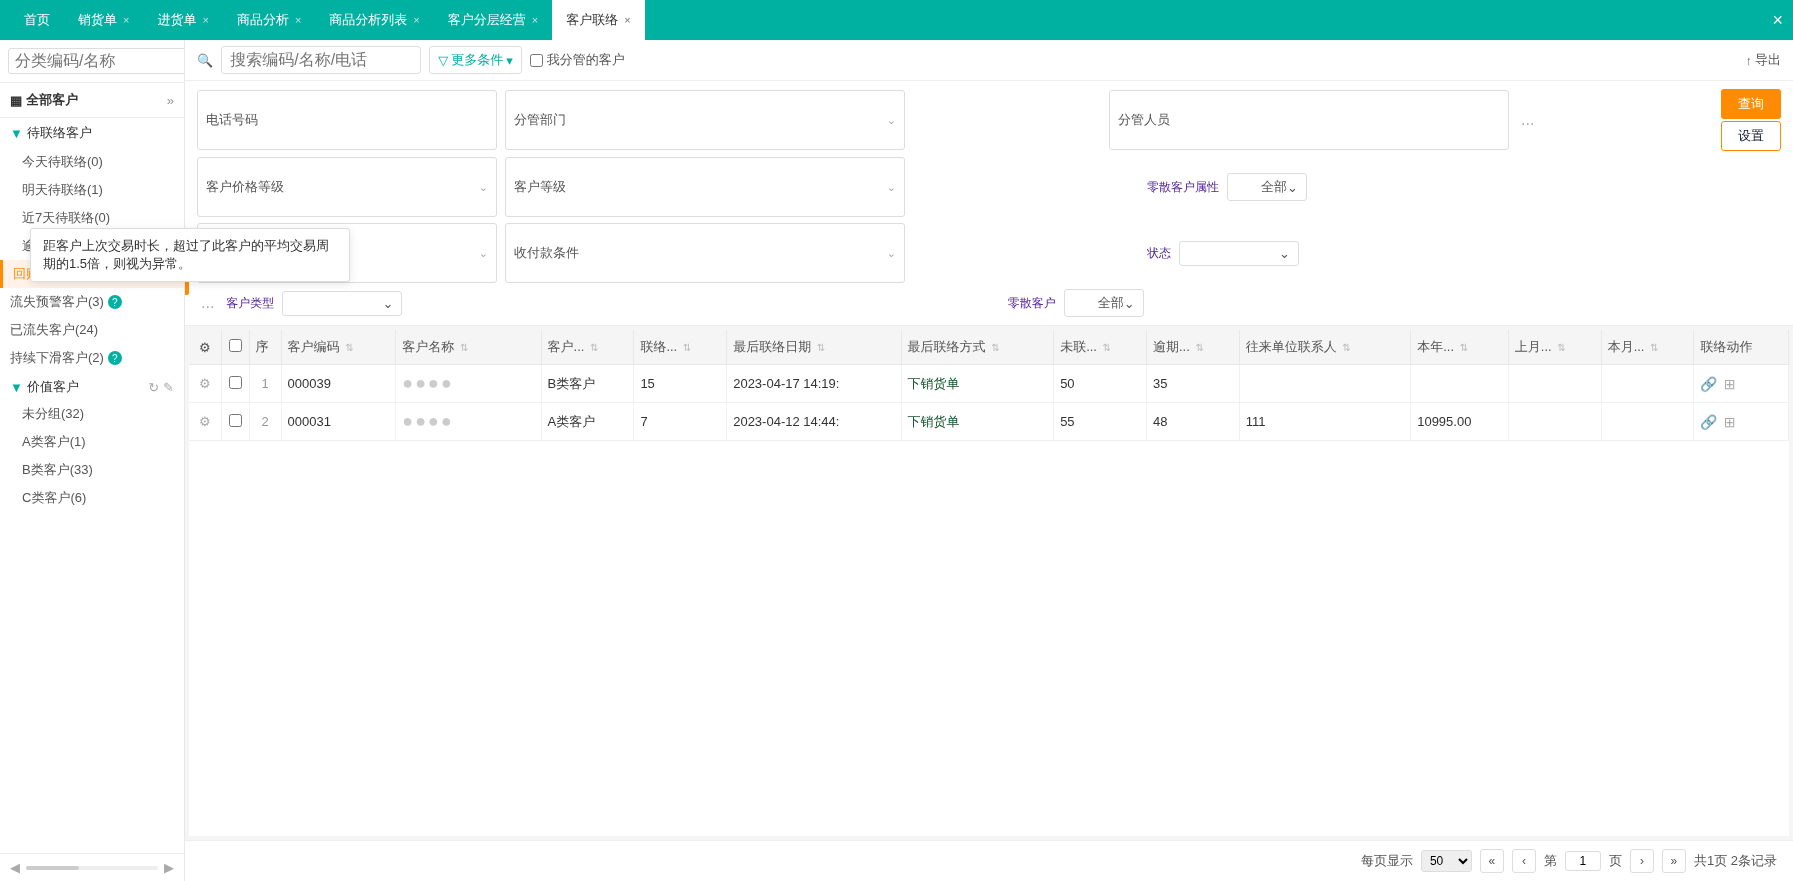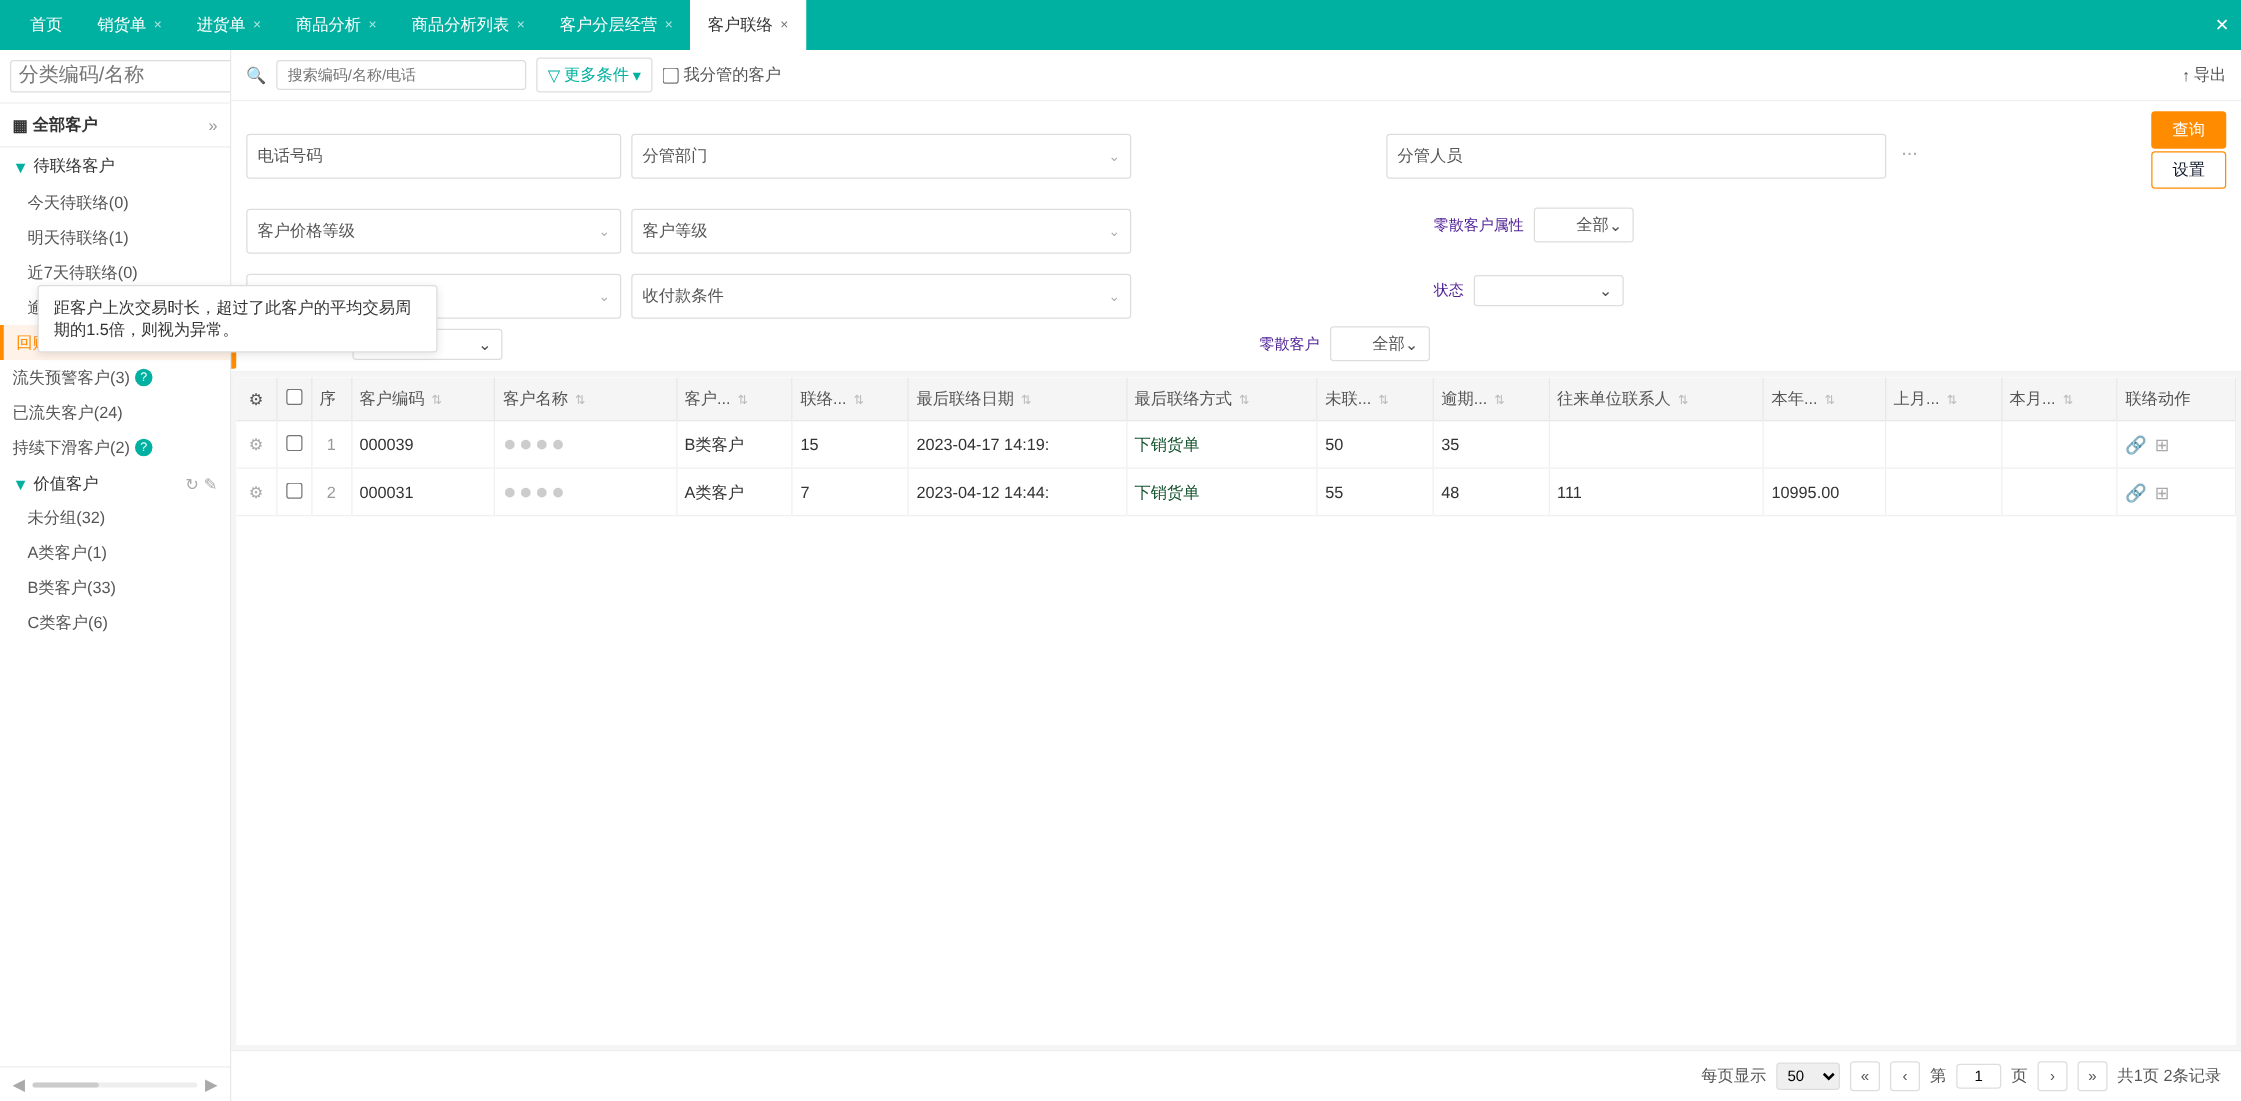--- a/index.html
+++ b/index.html
@@ -127,21 +127,21 @@
       border-bottom: 1px solid #eee;
       padding: 6px 12px;
       display: flex;
       align-items: center;
       gap: 8px;
     }
     .filter-search {
       border: 1px solid #ddd;
       border-radius: 3px;
       padding: 4px 8px;
-      font-size: 12px;
+      font-size: 16px;
       width: 200px;
       outline: none;
     }
     .filter-btn {
       display: flex;
       align-items: center;
       gap: 3px;
       color: #00b0a0;
       cursor: pointer;
       font-size: 12px;
@@ -178,30 +178,29 @@
       align-items: center;
       gap: 8px;
       margin-bottom: 6px;
     }
     .filter-row:last-child { margin-bottom: 0; }
     .filter-field {
       display: flex;
       align-items: center;
       border: 1px solid #ddd;
       border-radius: 3px;
-      padding: 8px 8px;
+      padding: 20px 8px;
       min-width: 200px;
       flex: 1;
       max-width: 300px;
       background: #fff;
       cursor: pointer;
       font-size: 12px;
       color: #555;
       justify-content: space-between;
-      margin-top: 10px;
     }
     .filter-field.wide { max-width: 400px; }
     .filter-field .chevron { color: #aaa; font-size: 11px; }
     .filter-dots { color: #aaa; font-size: 16px; cursor: pointer; padding: 0 4px; }
     .query-btn {
       background: #ff8c00;
       color: #fff;
       border: none;
       border-radius: 3px;
       padding: 6px 16px;

